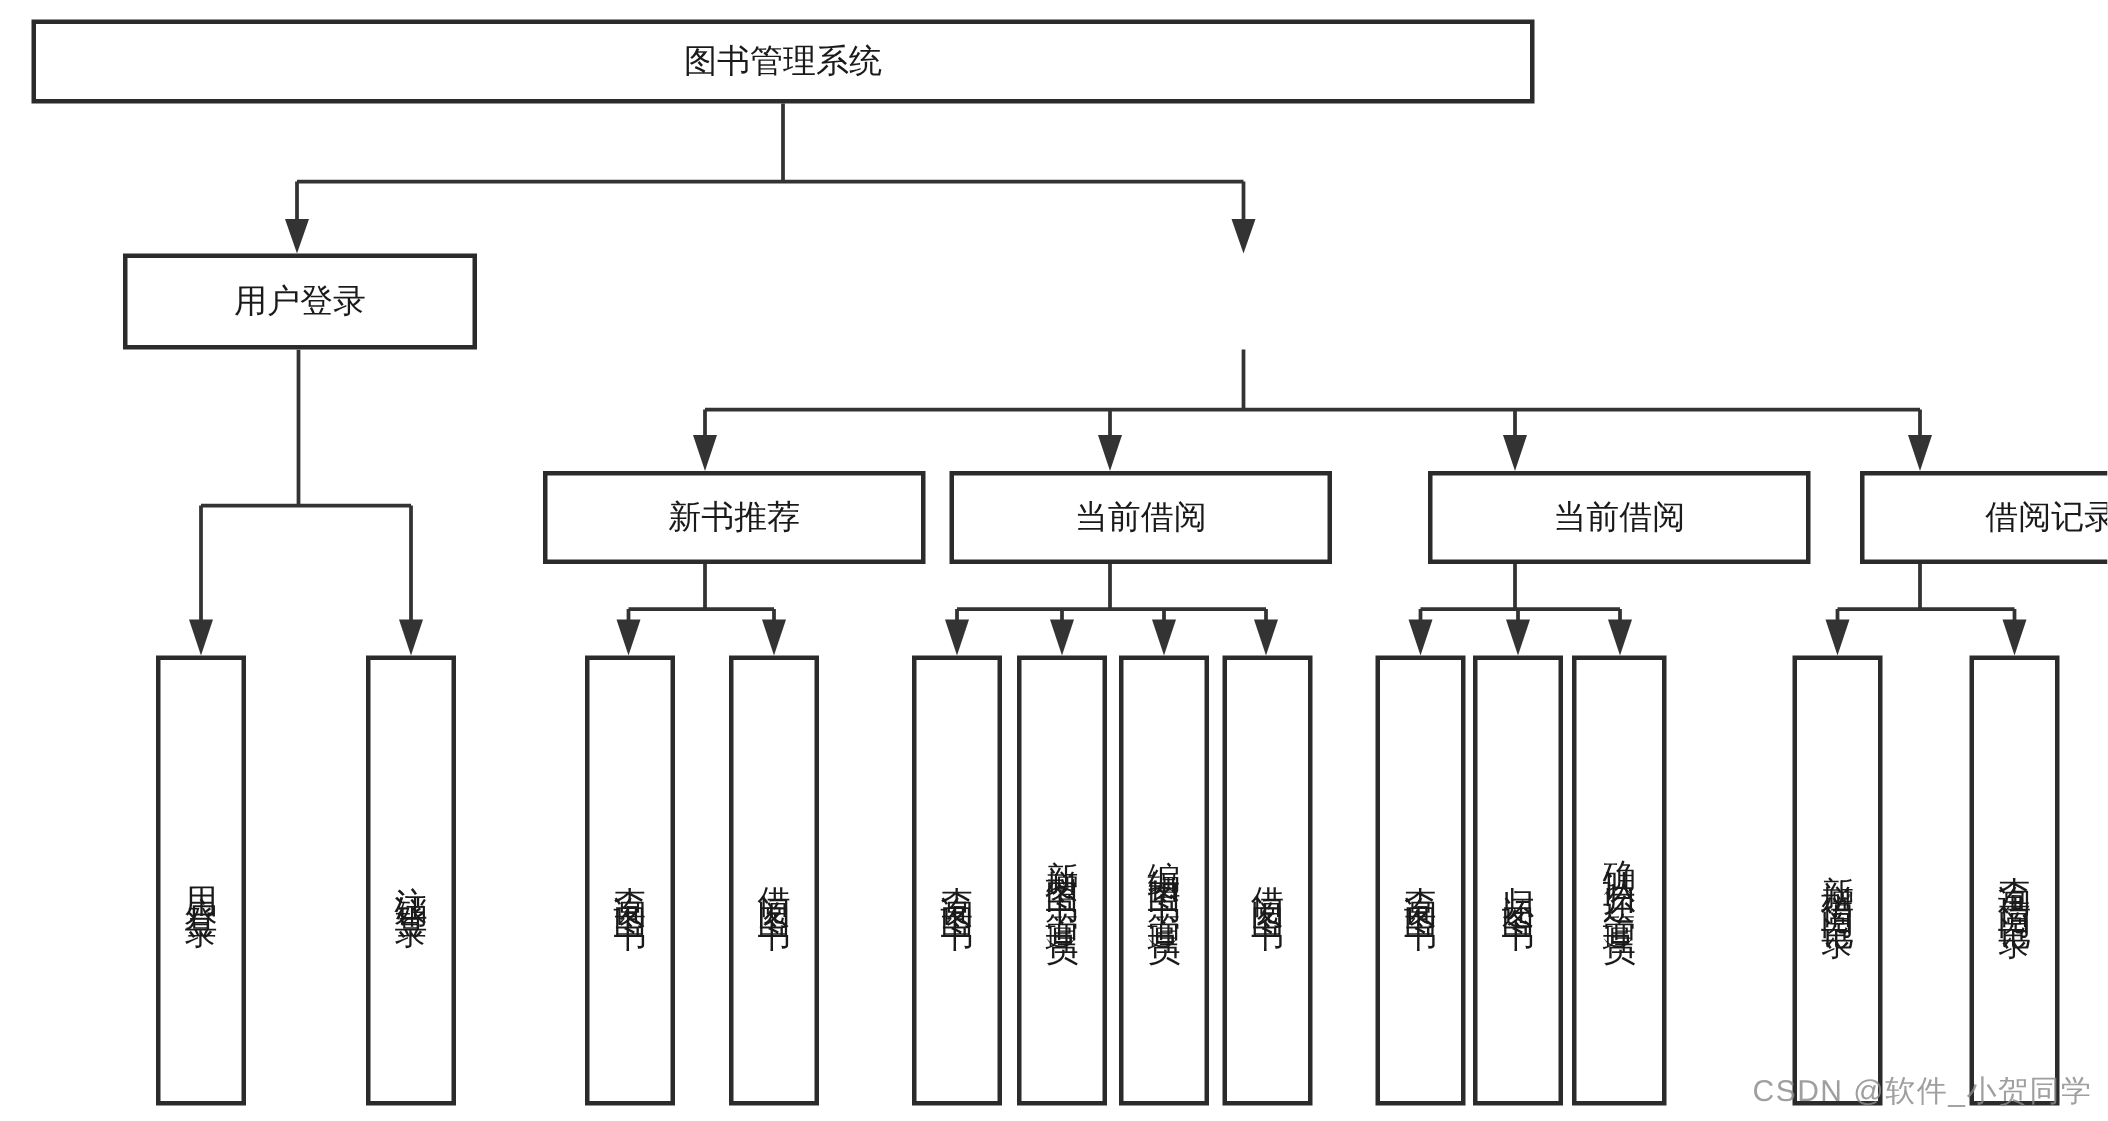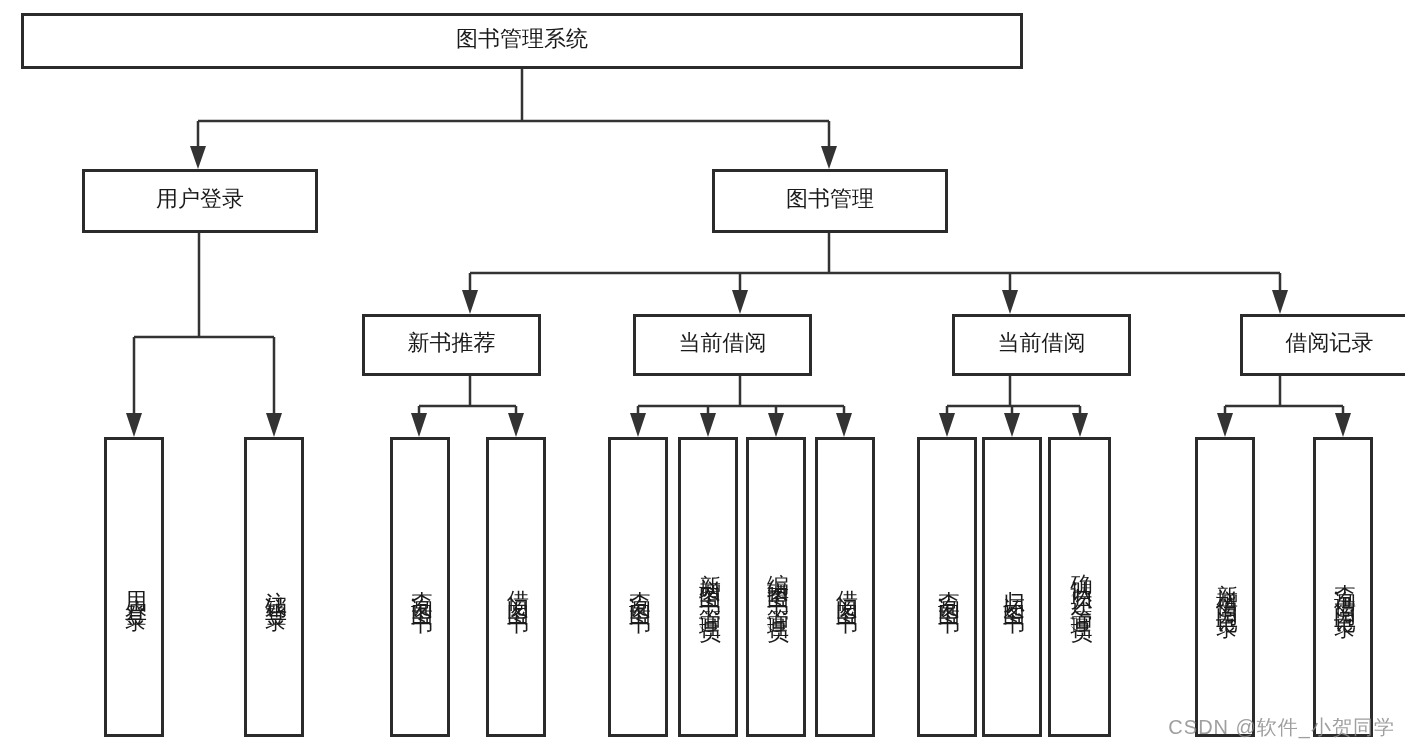--- a/index.html
+++ b/index.html
@@ -22,25 +22,24 @@
     border: 3px solid #2b2b2b;
     background: #ffffff;
     display: flex;
     align-items: center;
     justify-content: center;
     font-size: 22px;
     color: #1a1a1a;
     text-align: center;
     line-height: 1.2;
     white-space: nowrap;
-    font-family: Liberation Mono, monospace;
   }
   .root-box    { left: 21px;  top: 13px;  width: 1002px; height: 56px; }
   .lv2-box     { top: 169px; width: 236px; height: 64px; }
-  .lv3-box     { top: 314px; width: 179px; height: 62px; }
+  .lv3-box     { top: 314px; width: 255px; height: 62px; }
   .leaf-box {
     top: 437px;
     width: 60px;
     height: 300px;
     writing-mode: vertical-rl;
     text-orientation: mixed;
     letter-spacing: 7px;
     line-height: 1;
     white-space: normal;
   }
@@ -93,21 +92,20 @@
     <polygon class="ahead" points="1072,413 1088,413 1080,437"></polygon>
 
     <path class="cline" d="M1280,376 V406 M1225,406 H1343 M1225,406 V414 M1343,406 V414"></path>
     <polygon class="ahead" points="1217,413 1233,413 1225,437"></polygon>
     <polygon class="ahead" points="1335,413 1351,413 1343,437"></polygon>
   </svg>
 
   <div class="box root-box">图书管理系统</div>
 
   <div class="box lv2-box" style="left:82px">用户登录</div>
-  <div class="box lv2-box" style="left:712px">图书管理</div>
 
   <div class="box lv3-box" style="left:362px">新书推荐</div>
   <div class="box lv3-box" style="left:633px">当前借阅</div>
   <div class="box lv3-box" style="left:952px">当前借阅</div>
   <div class="box lv3-box" style="left:1240px">借阅记录</div>
 
   <div class="box leaf-box" style="left:104px">用户登录</div>
   <div class="box leaf-box" style="left:244px">注销登录</div>
 
   <div class="box leaf-box" style="left:390px">查询图书</div>

